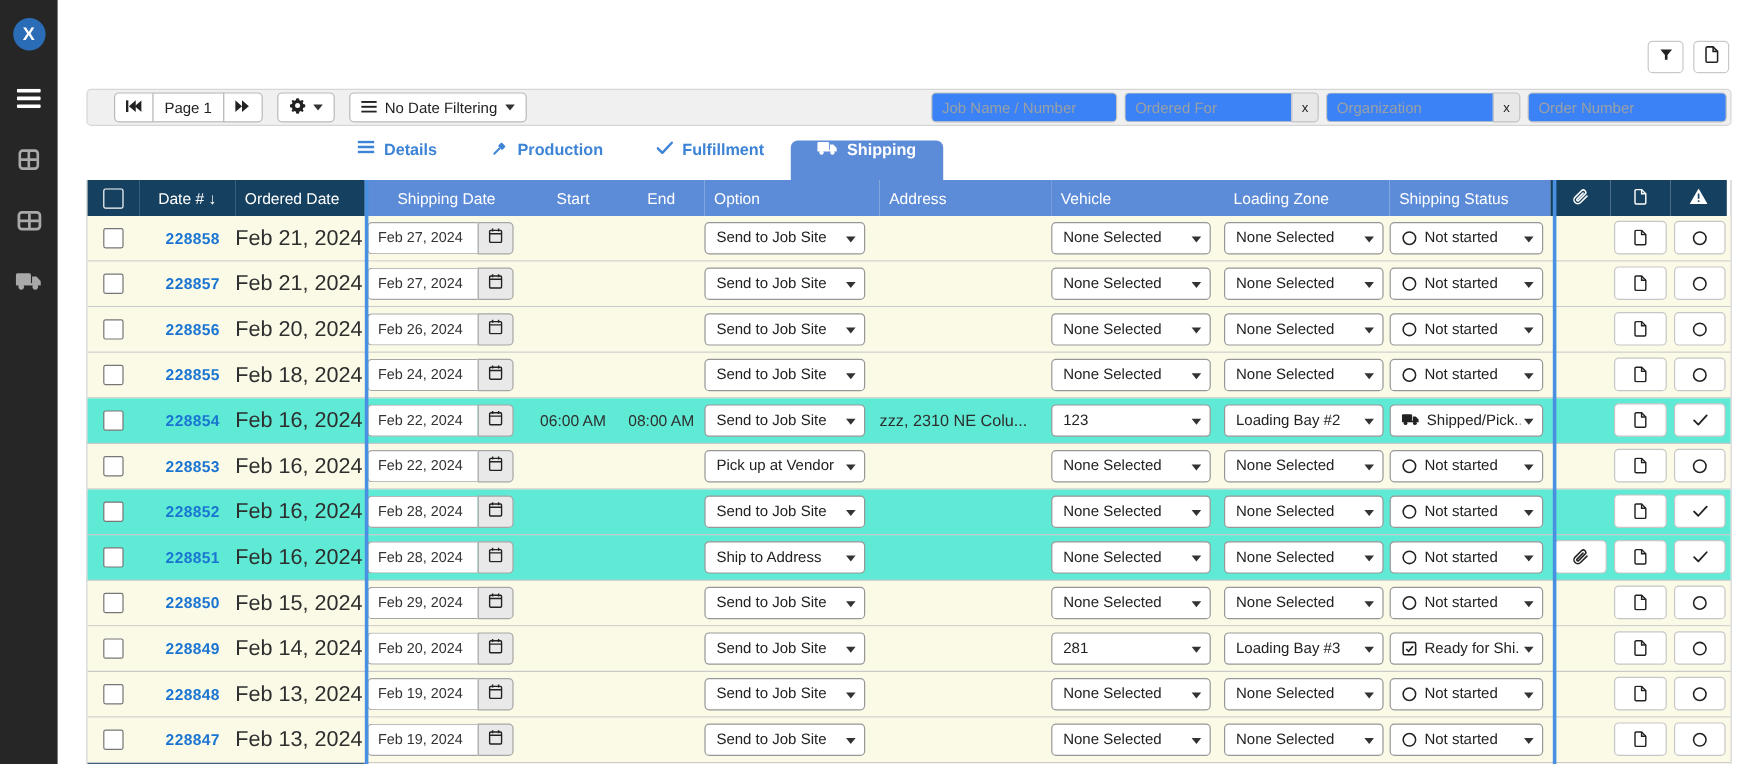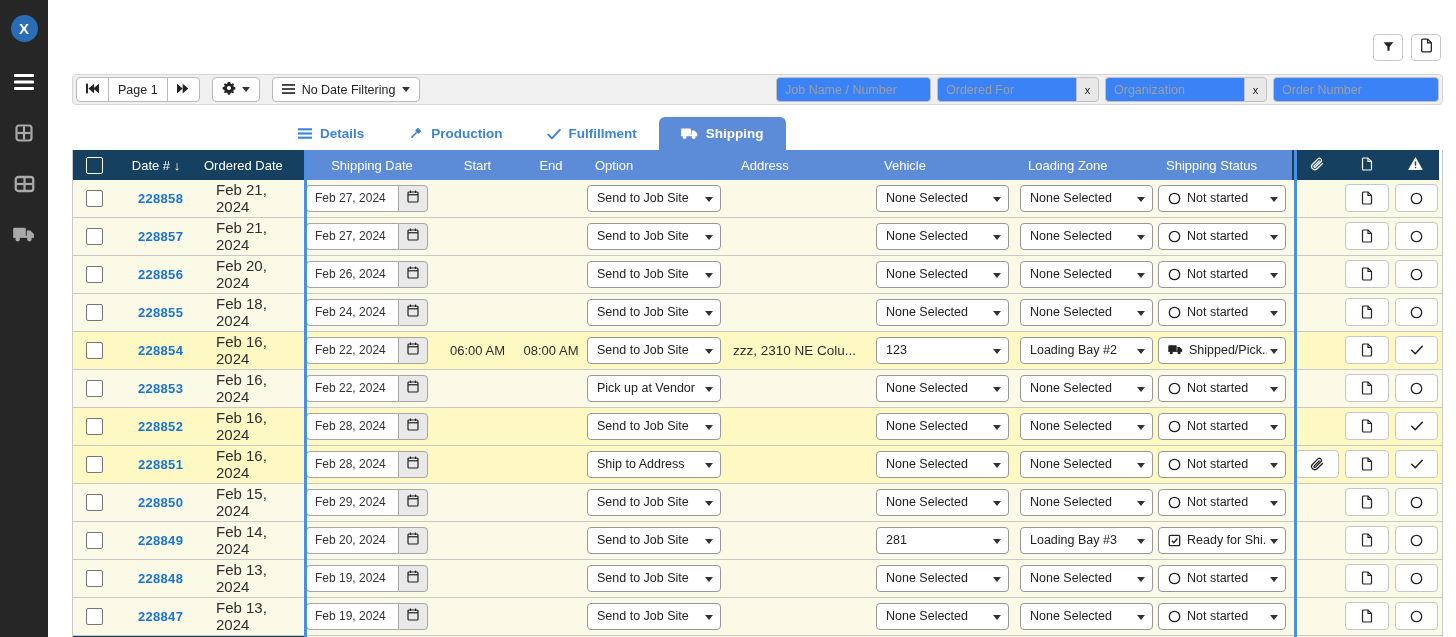--- a/index.html
+++ b/index.html
@@ -21,42 +21,42 @@
   .title { font-size:20px; color:#161616; margin-top:6px; font-weight:500; }
   .head-actions { position:absolute; right:15px; top:34px; display:flex; gap:8px; }
   .hbtn { width:30px; height:27px; background:#fff; border:1px solid #c9c9c9; border-radius:4px;
           display:flex; align-items:center; justify-content:center; cursor:pointer; }
 
   
   .toolbar { position:absolute; left:24px; top:74px; width:1371px; height:31px; background:#f0f0f0;
              border:1px solid #d6d6d6; border-radius:4px; display:flex; align-items:center; padding:0 3px; }
   .tbtn { height:25px; background:#fff; border:1px solid #b9b9b9; border-radius:4px; font-size:12.5px;
           color:#222; display:flex; align-items:center; justify-content:center; padding:0 9px; cursor:pointer; }
-  .pager { display:flex; margin-left:0;justify-content:space-between; }
+  .pager { display:flex; margin-left:19px;justify-content:space-between; }
   .pager .tbtn { border-radius:0; margin-left:-1px; }
   .pager .tbtn:first-child { border-radius:4px 0 0 4px; margin-left:0; }
   .pager .tbtn:last-child { border-radius:0 4px 4px 0; }
   .gear-btn { margin-left:12px; gap:6px; }
   .datefilter-btn { margin-left:12px; gap:7px; }
   .caret { width:0; height:0; border-left:4px solid transparent; border-right:4px solid transparent;
            border-top:5px solid #333; }
   .tb-search { display:flex; margin-left:auto; gap:6px; }
   .sgroup { display:flex; }
   .tb-search input { height:25px; border:1px solid #c2c2c2; border-radius:4px; font-size:12.5px;
                      padding:0 8px; color:#333; background:#3b82f6; font-family:inherit; }
   .tb-search input::placeholder { color:#9aa0a6; }
   .sgroup input { border-radius:4px 0 0 4px; border-right:none; }
   .clear-addon { width:23px; height:25px; background:#e8e8e8; border:1px solid #c2c2c2;
                  border-radius:0 4px 4px 0; display:flex; align-items:center; justify-content:center;
                  font-size:11px; color:#222; cursor:pointer; }
   .w-job{width:155px;} .w-for{width:139px;} .w-org{width:139px;} .w-num{width:166px;}
 
   
   .tabs { position:absolute; left:228px; top:117px; display:flex; align-items:flex-end; height:33px; }
-  .tab { height:33px; display:flex; align-items:center; gap:8px; padding:0 22px; font-size:13.5px;
+  .tab { height:33px; display:flex; gap:8px; padding:0 22px; font-size:13.5px;
          font-weight:600; color:#3d84d6; cursor:pointer; }
   .tab svg { display:block; }
   .tab.active { background:#5c8bd8; color:#fff; border-radius:6px 6px 0 0; }
 
   
   .table { position:absolute; left:24px; top:150px; width:1371px; height:487px;
            border-left:1px solid #c9c9c9; border-right:1px solid #c9c9c9; }
   .vdiv { position:absolute; top:0; bottom:0; width:3px; background:#4a90e2; z-index:10; }
   .vdiv1 { left:231px; } .vdiv2 { left:1221px; }
 
@@ -69,27 +69,27 @@
 
   .c-check{width:43px; justify-content:center; display:flex; align-items:center;}
   .c-order{width:80px;} .c-odate{width:108px;}
   .c-sdate{width:136px;} .c-start{width:75px;} .c-end{width:72px;}
   .c-option{width:146px;} .c-address{width:143px;} .c-vehicle{width:144px;}
   .c-zone{width:138px;} .c-status{width:134px;}
   .c-attach{width:50px;} .c-doc{width:50px;} .c-done{width:47px;}
 
   .tbody .row { display:flex; align-items:flex-end; height:38px; border-bottom:1px solid #c9c9c9; }
   .row-yellow { background:#fbfae6; }
-  .row-white { background:#fef9c3; }
+  .row-white { background:#5eead4; }
 
   .cell { display:flex; align-items:center; height:38px; flex-shrink:0; }
   .cb { width:17px; height:17px; background:#fff; border:1.5px solid #767676; border-radius:2px; cursor:pointer; }
   .order-link { font-size:13px; font-weight:bold; color:#1974d2; text-decoration:none; letter-spacing:.3px;
                 margin-left:22px; cursor:pointer; }
-  .odate-txt { font-size:15px; color:#2e2e2e;margin-left:20px; }
+  .odate-txt { font-size:18px; color:#2e2e2e; }
 
   .dategroup { display:flex; margin-left:2px; }
   .dategroup input { width:92px; height:27px; border:1px solid #a6a6a6; border-right:none;
                      border-radius:4px 0 0 4px; font-size:12px; color:#333; padding:0 8px;
                      background:#fff; font-family:inherit; }
   .calbtn { width:30px; height:27px; background:#e9e9e9; border:1px solid #a6a6a6;
             border-radius:0 4px 4px 0; display:flex; align-items:center; justify-content:center; cursor:pointer; }
 
   .time-txt { font-size:13px; color:#2e2e2e; width:100%; text-align:center; }
 

